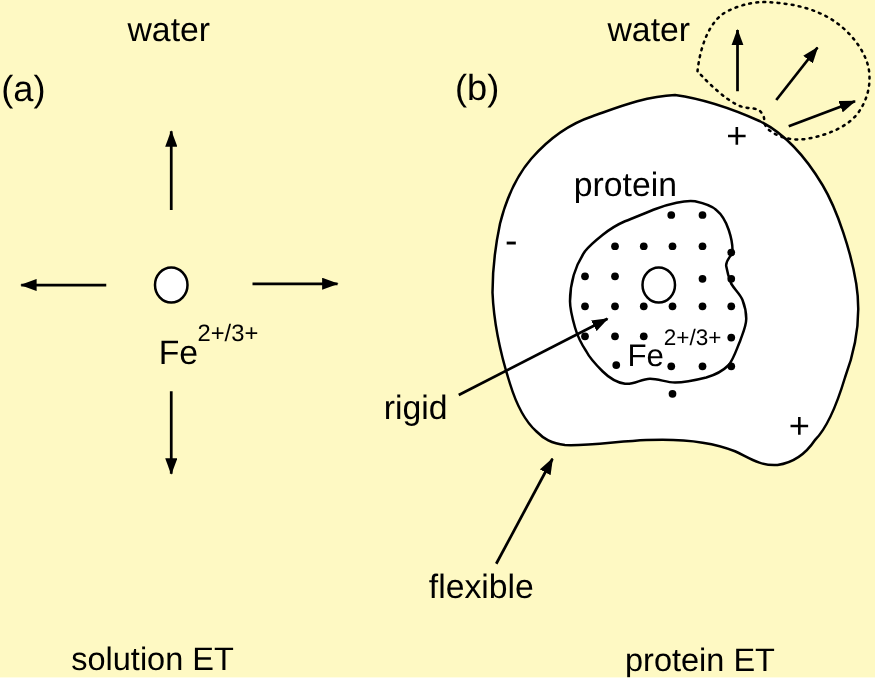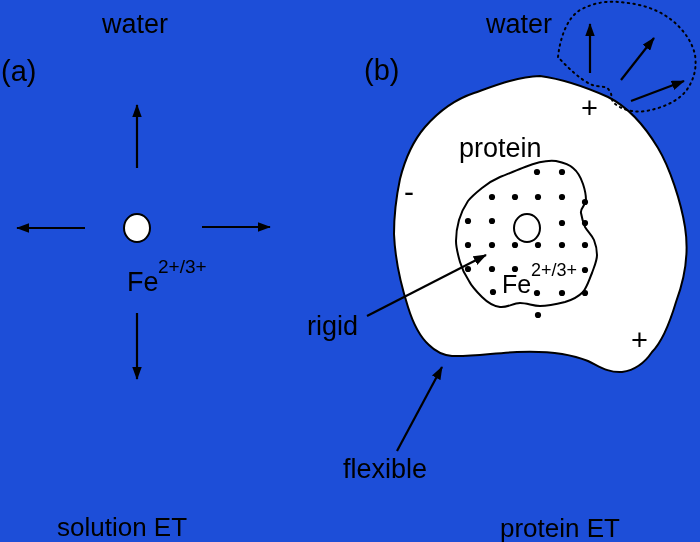--- a/index.html
+++ b/index.html
@@ -1,19 +1,19 @@
 <!DOCTYPE html>
 <html><head>
 <meta charset="utf-8">
 <style>
   html,body{margin:0;padding:0;background:#ffffff;}
   .figure-wrap{
     position:relative;
     width:700px;height:542px;
-    background:#1d4ed8;
+    background:#fef9c3;
     font-family:"Liberation Sans", sans-serif;
     overflow:hidden;
   }
   svg{display:block;}
   text{fill:#000000;}
   .lbl{font-size:27px;}
   .panel-id{font-size:29px;}
   .caption{font-size:26px;}
   .ion{font-size:27px;}
   .ion-b{font-size:25px;}

